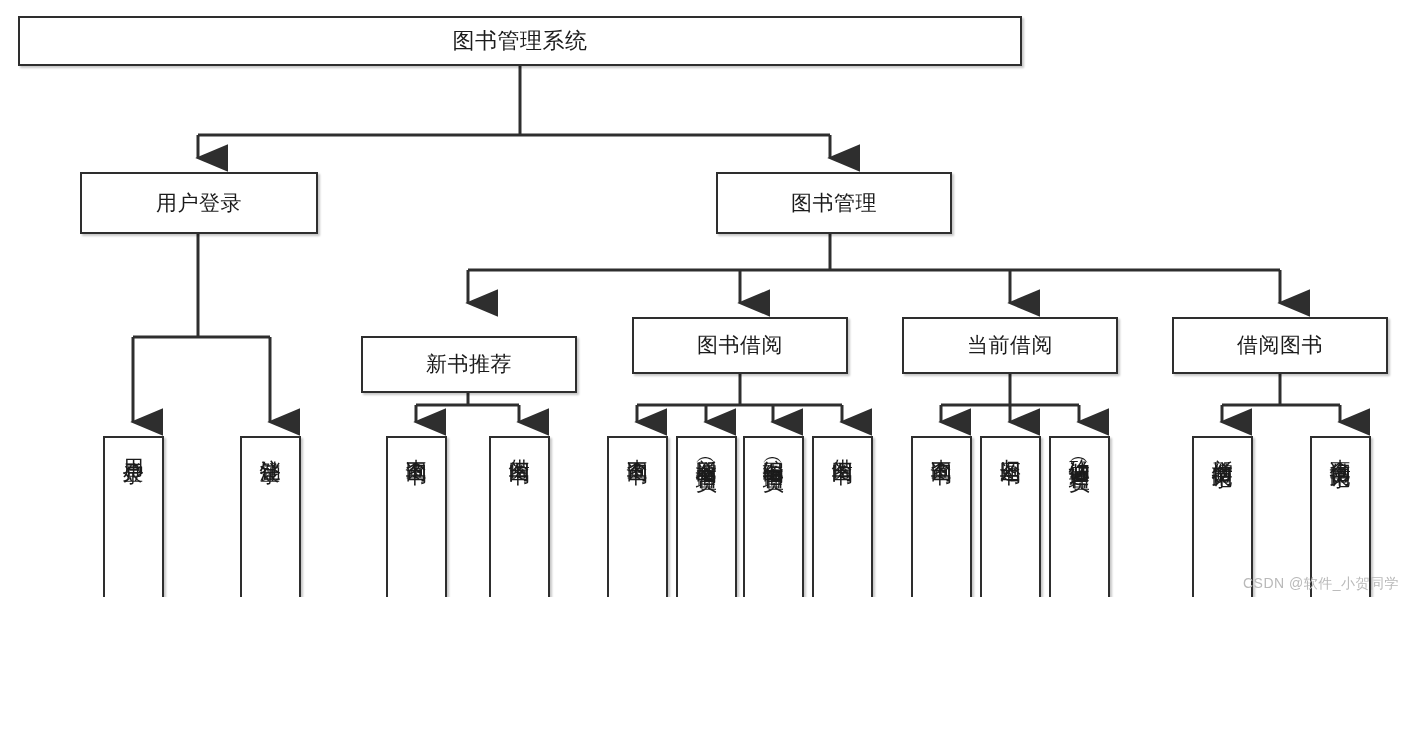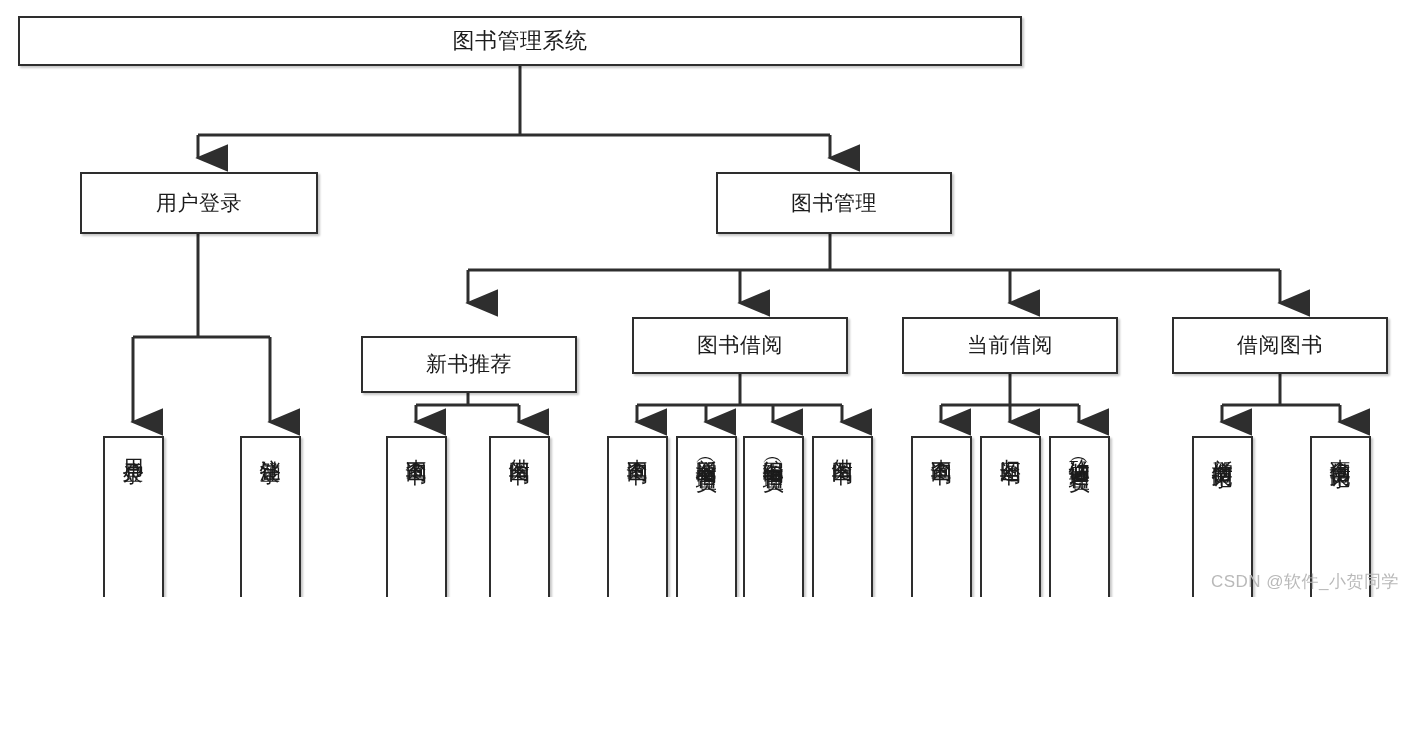--- a/index.html
+++ b/index.html
@@ -61,21 +61,21 @@
     text-orientation: upright;
     font-size: 21px;
     line-height: 1.02;
     letter-spacing: 2px;
     white-space: nowrap;
   }
   .watermark {
     position: absolute;
     right: 6px;
     bottom: 4px;
-    font-size: 17px;
+    font-size: 14px;
     color: #b9b9b9;
     letter-spacing: 0.5px;
     white-space: nowrap;
   }
 </style>
 </head>
 <body>
 
 <div id="canvas">
 

